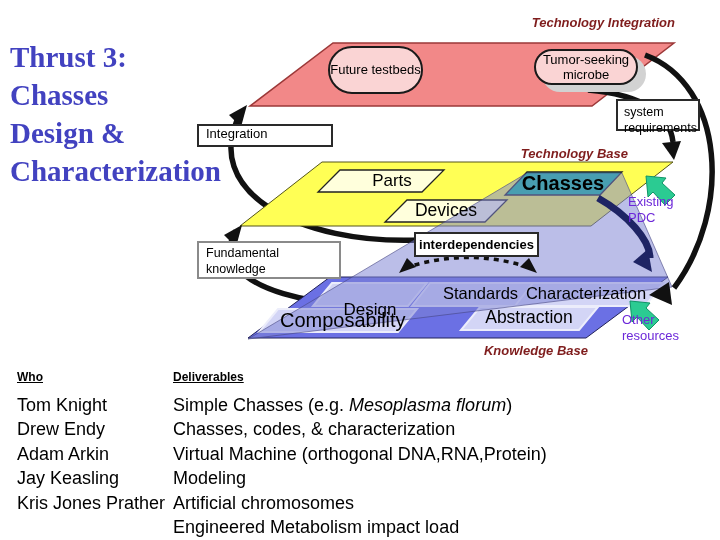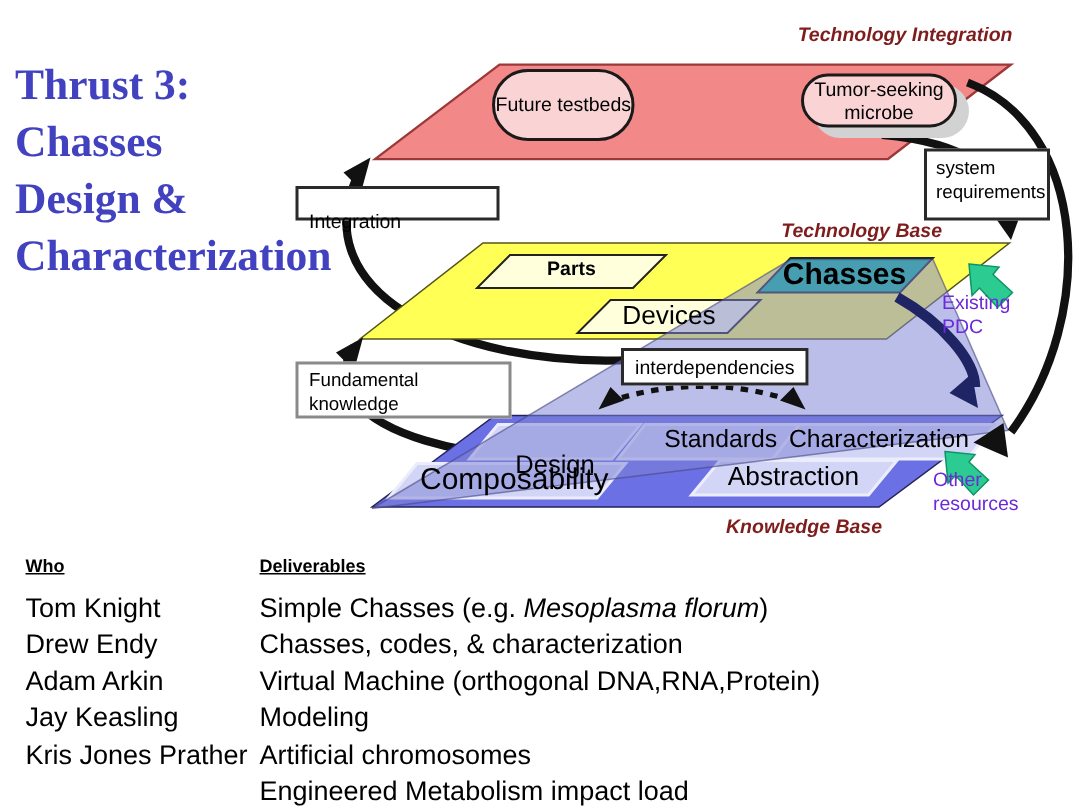--- a/index.html
+++ b/index.html
@@ -78,34 +78,34 @@
   <div class="lbl layer-tag" style="left:488px;top:146px;width:140px;text-align:right;">Technology Base</div>
   <div class="lbl layer-tag" style="left:466px;top:343px;width:140px;text-align:center;">Knowledge Base</div>
 
   <div class="stadium" style="left:328px;top:46px;width:95px;height:48px;border-radius:24px;">
     <span>Future testbeds</span>
   </div>
   <div class="stadium" style="left:534px;top:49px;width:104px;height:36px;border-radius:18px;box-shadow:8px 7px 0 #d2d2d2;">
     <span>Tumor-seeking microbe</span>
   </div>
 
-  <div class="shape-label" style="left:331px;top:171px;width:100px;font-size:13px;font-weight:bold;">Parts</div>
+  <div class="shape-label" style="left:342px;top:171px;width:100px;font-size:17px;">Parts</div>
   <div class="shape-label" style="left:396px;top:200px;width:100px;font-size:17.5px;">Devices</div>
   <div class="shape-label" style="left:508px;top:172px;width:110px;font-size:20px;font-weight:bold;">Chasses</div>
 
   <div class="shape-label" style="left:320px;top:300px;width:100px;font-size:17px;">Design</div>
   <div class="shape-label" style="left:428px;top:284px;width:105px;font-size:16.5px;">Standards</div>
   <div class="shape-label" style="left:518px;top:284px;width:136px;font-size:16.5px;">Characterization</div>
   <div class="shape-label" style="left:280px;top:309px;width:120px;font-size:20px;">Composability</div>
   <div class="shape-label" style="left:469px;top:307px;width:120px;font-size:17.5px;">Abstraction</div>
 
-  <div class="whitebox" style="left:197px;top:124px;width:136px;height:23px;padding:14px 0 0 7px;font-size:13px;">Integration</div>
-  <div class="whitebox" style="left:616px;top:99px;width:84px;height:48px;padding:3px 4px 16px 6px;">system requirements</div>
+  <div class="whitebox" style="left:197px;top:124px;width:136px;height:23px;padding:0 0 0 7px;font-size:13px;">Integration</div>
+  <div class="whitebox" style="left:616px;top:99px;width:84px;height:32px;padding:3px 4px 16px 6px;">system requirements</div>
   <div class="whitebox" style="left:197px;top:241px;width:144px;height:38px;padding:2px 6px 0 7px;border-color:#8a8a8a;">Fundamental knowledge</div>
-  <div class="whitebox" style="left:414px;top:232px;width:125px;height:25px;padding-top:3px;font-size:13px;text-align:center;">interdependencies</div>
+  <div class="whitebox" style="left:414px;top:232px;width:125px;height:25px;padding-top:3px;font-size:13px;text-align:center;font-weight:bold;">interdependencies</div>
 
   <div class="note" style="left:628px;top:194px;width:80px;">
     <div>Existing</div>
     <div>PDC</div>
   </div>
   <div class="note" style="left:622px;top:312px;width:80px;">
     <div>Other</div>
     <div>resources</div>
   </div>
 

